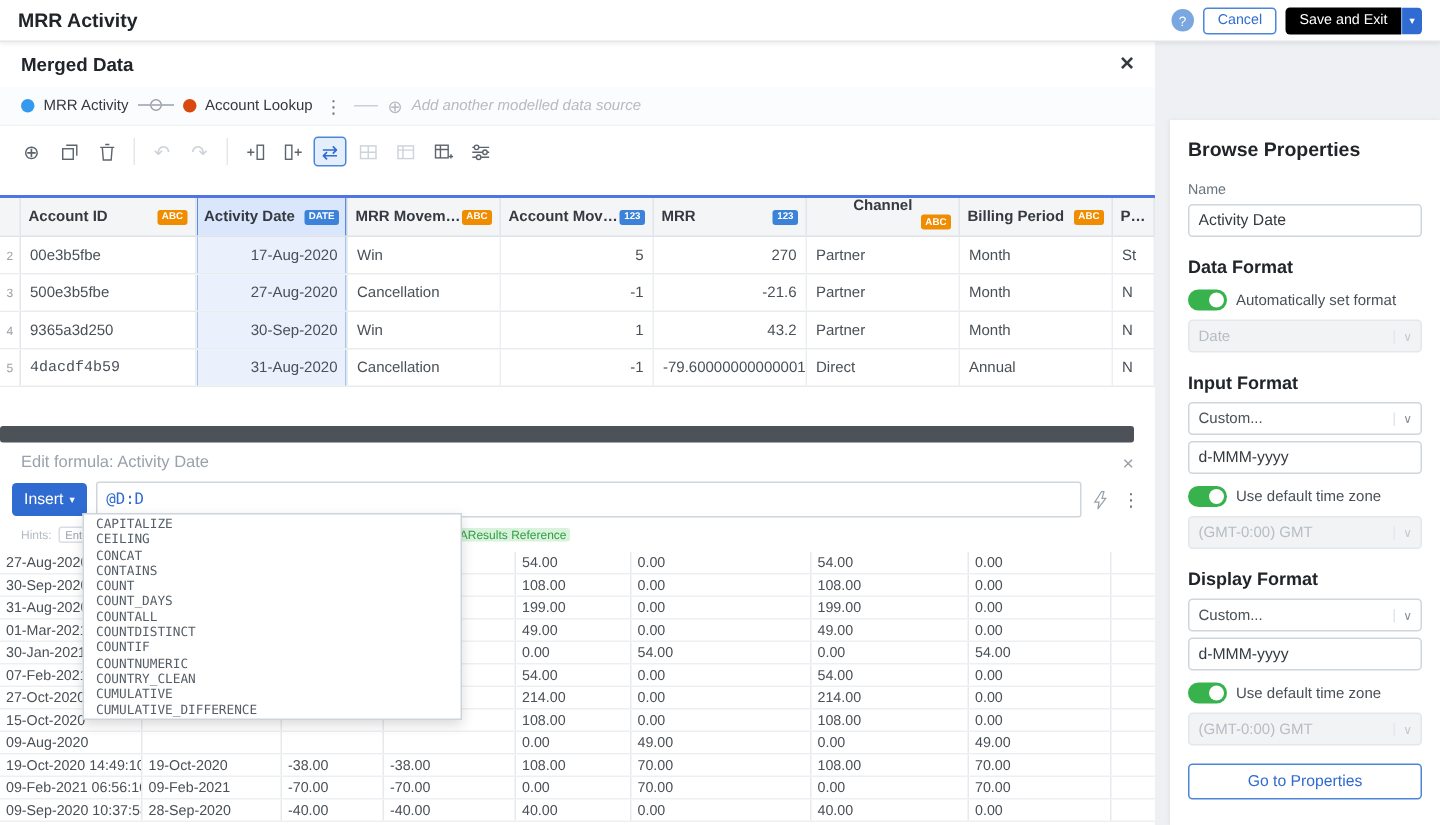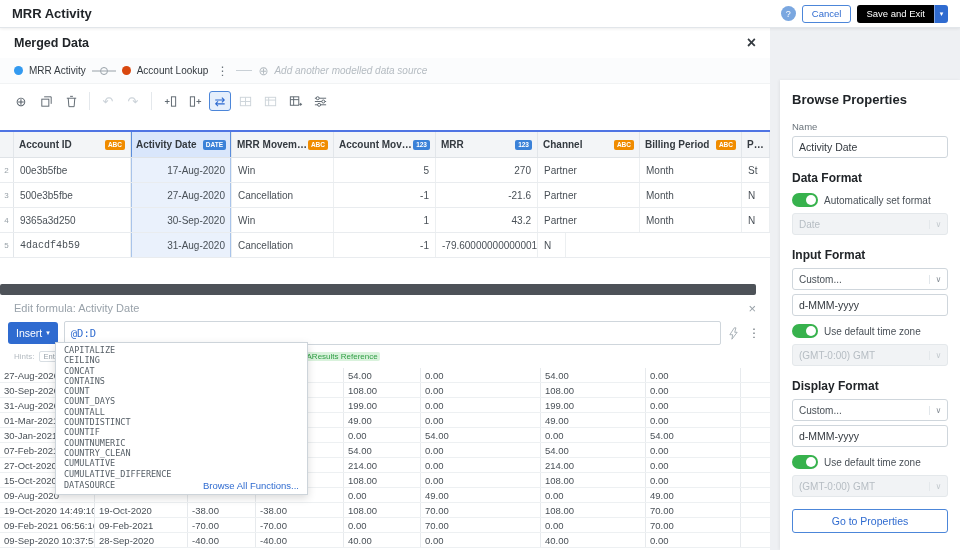--- a/index.html
+++ b/index.html
@@ -254,21 +254,21 @@
           <span class="badge abc">ABC</span>
         </div>
         <div class="gh-cell" style="width: 102px;">
           <span class="gh-label">Account Movem...</span>
           <span class="badge num">123</span>
         </div>
         <div class="gh-cell" style="width: 102px;">
           <span class="gh-label">MRR</span>
           <span class="badge num">123</span>
         </div>
-        <div class="gh-cell" style="width: 102px;">
+        <div class="gh-cell" style="width: 102px; flex-direction: column;">
           <span class="gh-label">Channel</span>
           <span class="badge abc">ABC</span>
         </div>
         <div class="gh-cell" style="width: 102px;">
           <span class="gh-label">Billing Period</span>
           <span class="badge abc">ABC</span>
         </div>
         <div class="gh-cell" style="width: 28px;">
           <span class="gh-label">Pr...</span>
         </div>
@@ -307,20 +307,22 @@
           <div class="g-cell" style="width: 102px;">Month</div>
           <div class="g-cell" style="width: 28px;">N</div>
         </div>
         <div class="g-row">
           <div class="g-num">5</div>
           <div class="g-cell" style="width: 117px; font-family: Liberation Mono, monospace;">4dacdf4b59</div>
           <div class="g-cell right sel" style="width: 101px;">31-Aug-2020</div>
           <div class="g-cell" style="width: 102px;">Cancellation</div>
           <div class="g-cell right" style="width: 102px;">-1</div>
           <div class="g-cell right" style="width: 102px;">-79.60000000000001</div>
+          <div class="g-cell" style="width: 102px;">Direct</div>
+          <div class="g-cell" style="width: 102px;">Annual</div>
           <div class="g-cell" style="width: 28px;">N</div>
         </div>
       </div>
   </div>
 
   <div class="hscrollbar"></div>
 
   <div class="formula-header">
     <span>Edit formula: Activity Date</span>
     <span class="close-x">×</span>
@@ -483,24 +485,20 @@
         <div class="dd-item">COUNT</div>
         <div class="dd-item">COUNT_DAYS</div>
         <div class="dd-item">COUNTALL</div>
         <div class="dd-item">COUNTDISTINCT</div>
         <div class="dd-item">COUNTIF</div>
         <div class="dd-item">COUNTNUMERIC</div>
         <div class="dd-item">COUNTRY_CLEAN</div>
         <div class="dd-item">CUMULATIVE</div>
         <div class="dd-item">CUMULATIVE_DIFFERENCE</div>
       </div>
-    <div class="dd-footer">
-      <span class="dd-ds">DATASOURCE</span>
-      <span class="dd-link">Browse All Functions...</span>
-    </div>
   </div>
 
 </div>
 
 <div class="sidebar">
   <div class="sb-title">Browse Properties</div>
 
   <div class="sb-label">Name</div>
   <input class="sb-input" value="Activity Date" style="">
 

